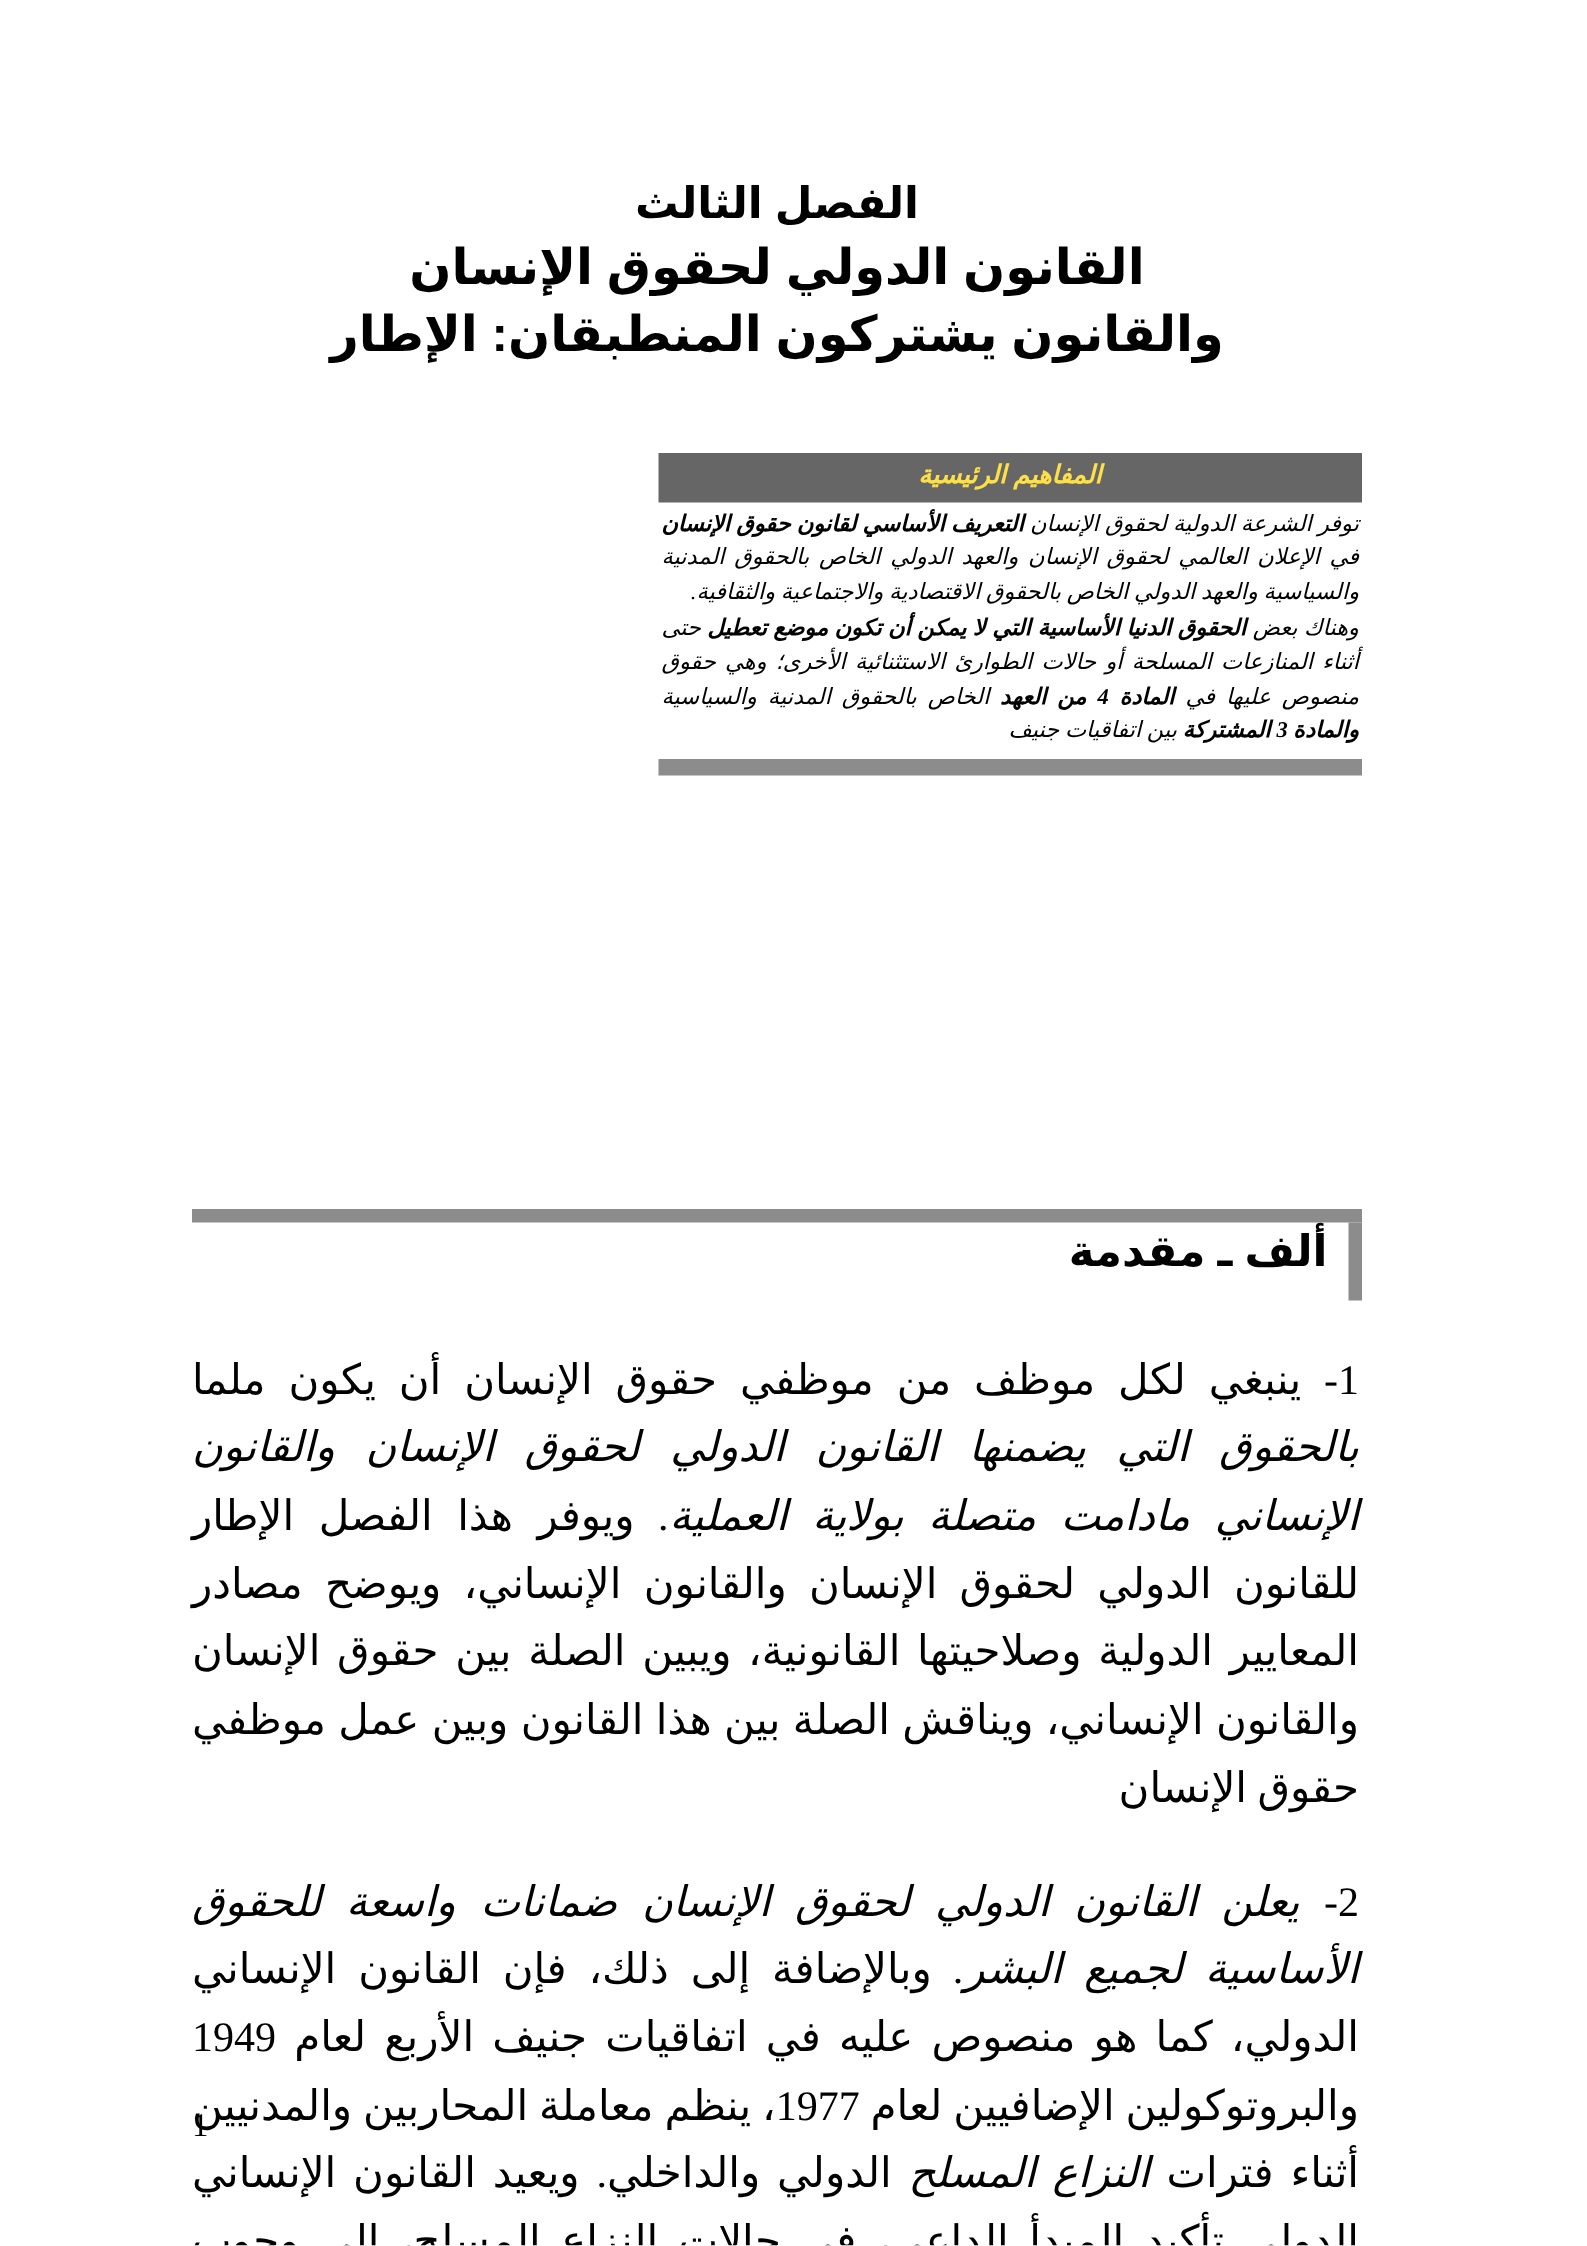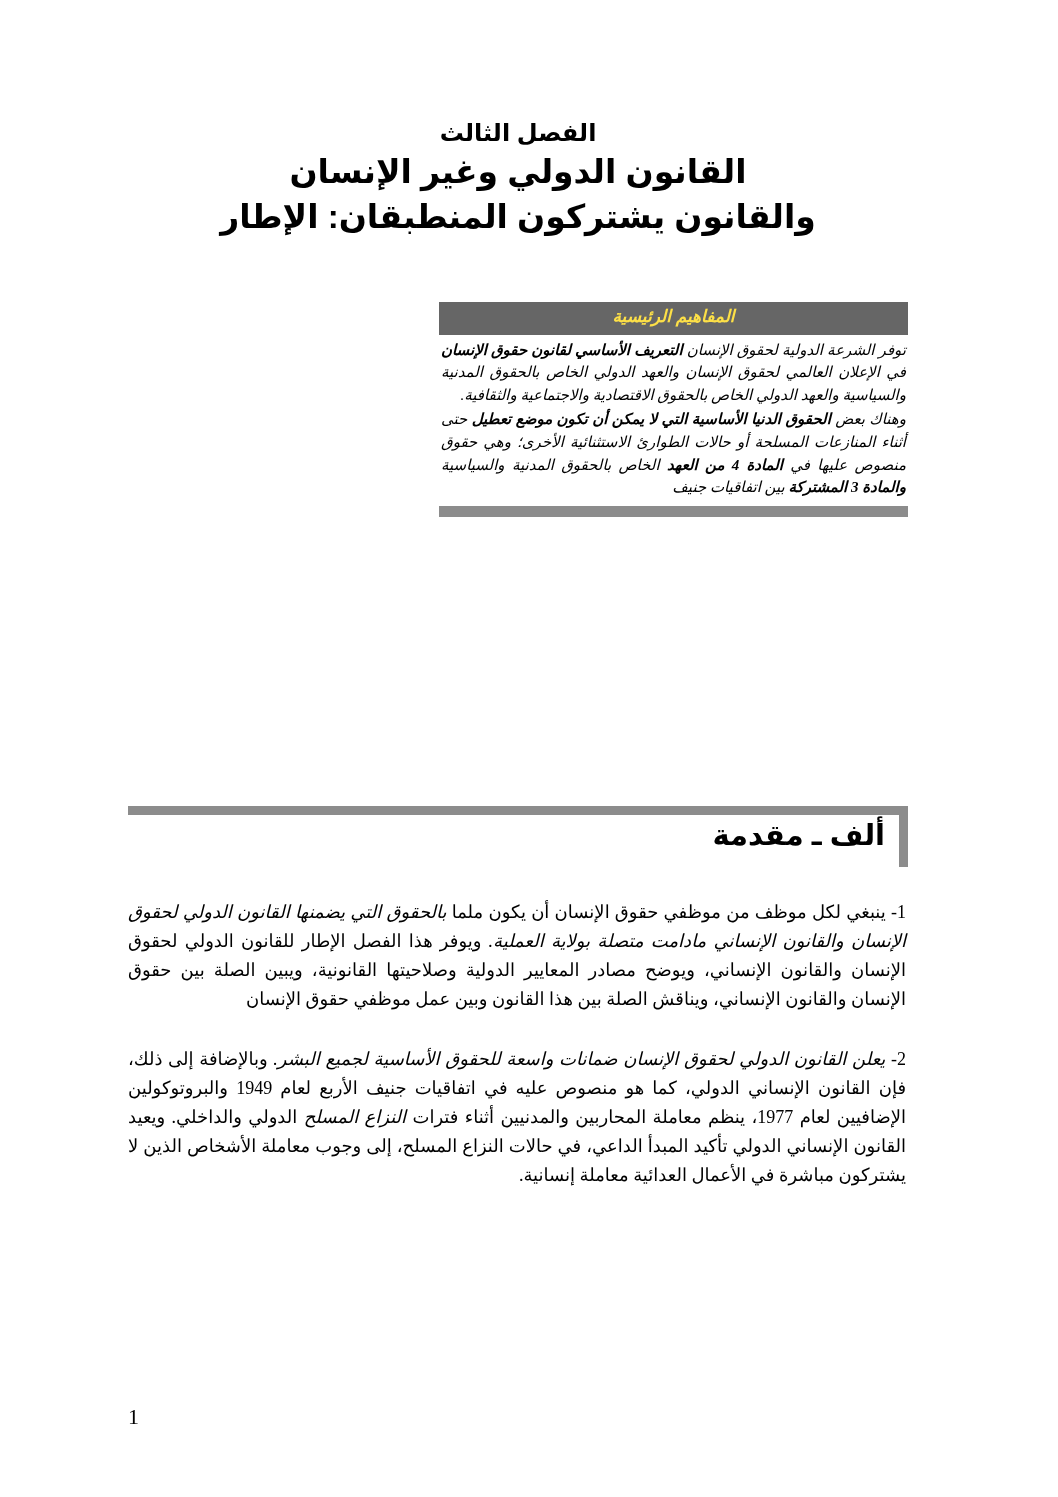--- a/index.html
+++ b/index.html
@@ -25,21 +25,21 @@
   .title-block {
     position: absolute;
     top: 118px;
     right: 150px;
     width: 780px;
     text-align: center;
   }
   .chapter-label {
     font-family: "Liberation Sans", "DejaVu Sans", sans-serif;
     font-weight: bold;
-    font-size: 24px;
+    font-size: 29px;
     line-height: 1.28;
     letter-spacing: 0px;
   }
   .title-line {
     font-family: "Liberation Sans", "DejaVu Sans", sans-serif;
     font-weight: bold;
     font-size: 33px;
     line-height: 1.3;
     margin-top: 2px;
   }
@@ -108,21 +108,21 @@
 
   
   .body-area {
     position: absolute;
     top: 898px;
     right: 152px;
     width: 778px;
   }
   .para {
     font-family: "Liberation Serif", "DejaVu Serif", serif;
-    font-size: 18px;
+    font-size: 28px;
     line-height: 1.62;
     text-align: justify;
     text-align-last: right;
     margin: 0 0 30px 0;
   }
   .para .ital { font-style: italic; }
 
   
   .page-number {
     position: absolute;
@@ -135,21 +135,21 @@
     direction: ltr;
   }
 </style>
 </head>
 <body>
 
 <div id="page">
 
   <div class="title-block">
     <div class="chapter-label">الفصل الثالث</div>
-    <div class="title-line">القانون الدولي وغير الإنسان</div>
+    <div class="title-line">القانون الدولي لحقوق الإنسان</div>
     <div class="title-line">والقانون يشتركون المنطبقان: الإطار</div>
   </div>
 
   <div class="kc-box">
     <div class="kc-header">المفاهيم الرئيسية</div>
     <div class="kc-body">
       <p><span class="ital">توفر الشرعة الدولية لحقوق الإنسان </span><span class="boldital">التعريف الأساسي لقانون حقوق الإنسان</span><span class="ital"> في الإعلان العالمي لحقوق الإنسان والعهد الدولي الخاص بالحقوق المدنية والسياسية والعهد الدولي الخاص بالحقوق الاقتصادية والاجتماعية والثقافية.</span></p>
       <p><span class="ital">وهناك بعض </span><span class="boldital">الحقوق الدنيا الأساسية التي لا يمكن أن تكون موضع تعطيل</span><span class="ital"> حتى أثناء المنازعات المسلحة أو حالات الطوارئ  الاستثنائية الأخرى؛ وهي حقوق منصوص عليها في </span><span class="boldital">المادة 4 من العهد</span><span class="ital"> الخاص بالحقوق المدنية والسياسية </span><span class="boldital">والمادة 3 المشتركة</span><span class="ital"> بين اتفاقيات جنيف</span></p>
     </div>
     <div class="kc-footer"></div>

